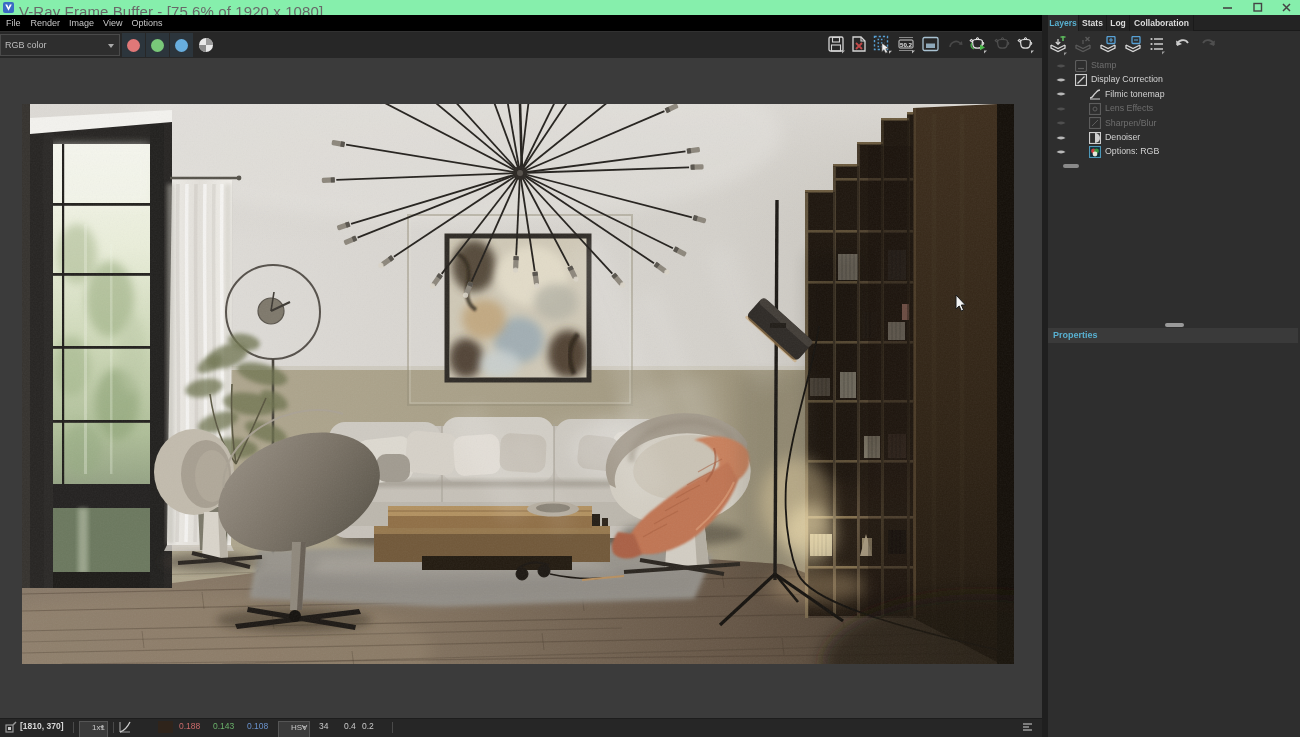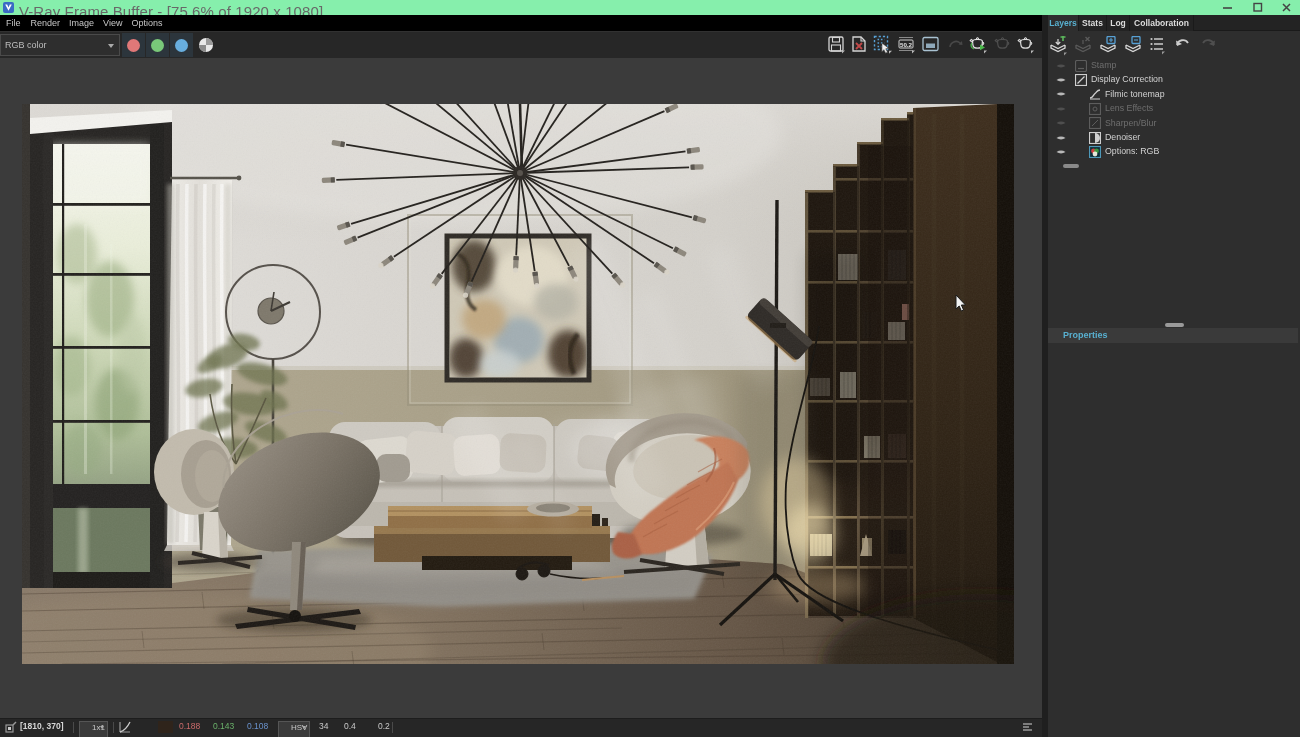--- a/index.html
+++ b/index.html
@@ -677,21 +677,21 @@
     <path d="M2,12 C6,11 9,8 12,2" stroke="#ccc" stroke-width="1.3" fill="none"></path>
   </svg>
 <span class="st" style="left:136px;top:743px;font-weight:bold;color:#e0e0e0">RGB</span>
 <div class="abs" style="left:158px;top:721px;width:15px;height:12px;background:#2f241b"></div>
 <span class="st" style="left:179px;top:721px;color:#c96a6a">0.188</span>
 <span class="st" style="left:213px;top:721px;color:#6ab06a">0.143</span>
 <span class="st" style="left:247px;top:721px;color:#6a92cc">0.108</span>
 <div class="sbox" style="left:278px;top:721px;width:32px">HSV<span class="sboxarrow"></span></div>
 <span class="st" style="left:319px;top:721px">34</span>
 <span class="st" style="left:344px;top:721px">0.4</span>
-<span class="st" style="left:378px;top:721px">0.2</span>
+<span class="st" style="left:362px;top:721px">0.2</span>
 <span class="sep" style="left:392px"></span>
 <svg class="abs" style="left:1022px;top:722px" width="12" height="10">
     <path d="M1,2 h9 M1,5 h6 M1,8 h9" stroke="#999" stroke-width="1.3"></path>
   </svg>
 <div id="divider"></div>
 <div id="panel"></div>
 <div class="tab" style="left:1048px;width:31px;color:#58b0d0;background:#2e2e2e">Layers</div>
 <div class="tab" style="left:1079px;width:28px;color:#dcdcdc;background:#232323">Stats</div>
 <div class="tab" style="left:1107px;width:23px;color:#dcdcdc;background:#232323">Log</div>
 <div class="tab" style="left:1130px;width:64px;color:#dcdcdc;background:#232323">Collaboration</div>
@@ -801,12 +801,12 @@
 <svg class="mini" style="left:41px;top:1.5px" width="12" height="12">
       <rect x="0.5" y="0.5" width="11" height="11" fill="#0e2e38" stroke="#4e98b8" stroke-width="1.2"></rect>
       <circle cx="4.5" cy="5" r="2.4" fill="#d04040"></circle>
       <circle cx="7.5" cy="5" r="2.4" fill="#40a040" opacity="0.9"></circle>
       <circle cx="6" cy="8" r="2.4" fill="#f0f0e0" opacity="0.95"></circle>
     </svg>
 <span style="position:absolute;left:57px;top:0">Options: RGB</span>
 </div>
 <div class="abs" style="left:1063px;top:163.5px;width:16px;height:4px;background:#8a8a8a;border-radius:2px"></div>
 <div class="abs" style="left:1165px;top:323px;width:19px;height:4px;background:#9a9a9a;border-radius:2px"></div>
-<div class="abs" style="left:1048px;top:328px;width:250px;height:15px;background:#3a3a3a;color:#58b0d0;font-size:9px;font-weight:bold;line-height:15px;padding-left:15px">Properties</div>
+<div class="abs" style="left:1048px;top:328px;width:250px;height:15px;background:#3a3a3a;color:#58b0d0;font-size:9px;font-weight:bold;line-height:15px;padding-left:5px">Properties</div>
 </body></html>

